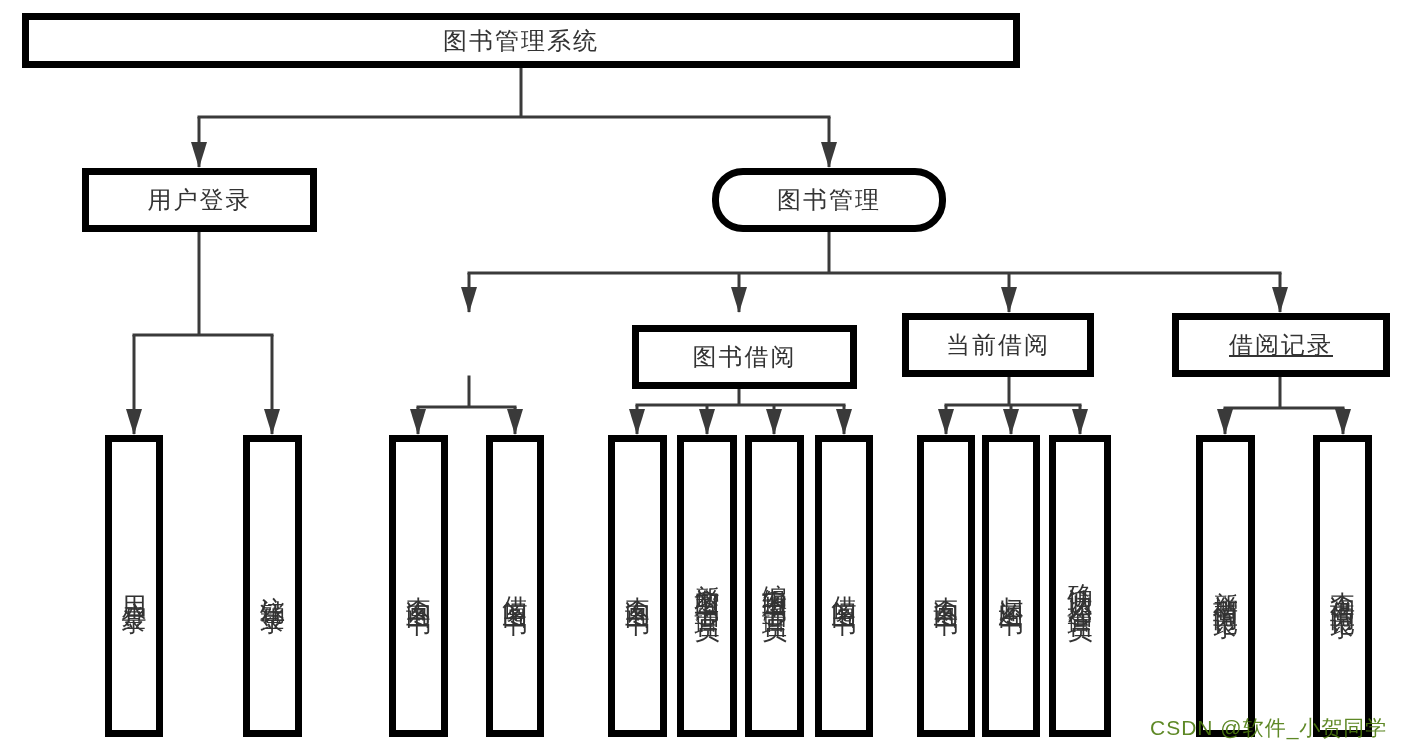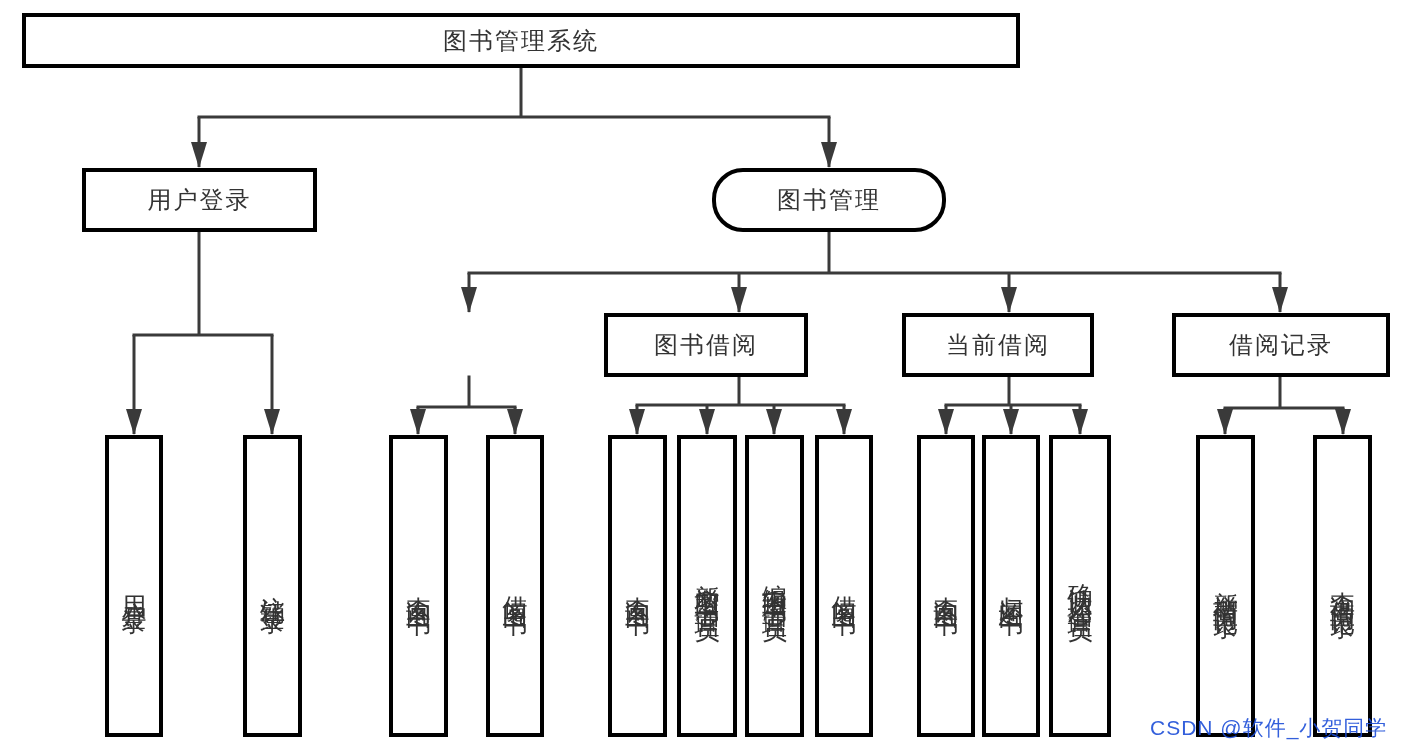--- a/index.html
+++ b/index.html
@@ -7,21 +7,21 @@
     position:relative;
     width:1405px;height:747px;
     background:#ffffff;
     font-family:"Liberation Sans","DejaVu Sans",sans-serif;
     overflow:hidden;
   }
   #connectors{position:absolute;left:0;top:0;z-index:1;}
   .box{
     position:absolute;
     box-sizing:border-box;
-    border:4px solid #000000;
+    border:7px solid #000000;
     background:#ffffff;
     display:flex;
     align-items:center;
     justify-content:center;
     color:#333333;
     z-index:2;
   }
   .h-label{
     font-size:24px;
     letter-spacing:2px;
@@ -38,21 +38,21 @@
     line-height:1;
     white-space:nowrap;
   }
   .root{left:22px;top:13px;width:998px;height:55px;}
   .lvl2{top:168px;height:64px;}
   .lvl3{top:313px;height:64px;}
   #watermark{
     position:absolute;
     left:1150px;top:714px;
     font-size:21px;
-    color:#1d4ed8;
+    color:#4d7c0f;
     opacity:0.9;
     letter-spacing:1px;
     z-index:10;
     white-space:nowrap;
   }
 </style>
 </head>
 <body>
 
 <div id="canvas">
@@ -105,23 +105,23 @@
         <path d="M1343,408 V434" marker-end="url(#arrow)" stroke-linecap="butt"></path>
       </g>
     </g>
   </svg>
 
   <div class="box root h-label">图书管理系统</div>
 
   <div class="box lvl2 h-label" style="left:82px;width:235px;">用户登录</div>
   <div class="box lvl2 h-label" style="left:712px;width:234px;border-radius:31px;">图书管理</div>
 
-  <div class="box lvl3 h-label" style="left:604px;width:204px;">图书借阅</div>
+  <div class="box lvl3 h-label" style="left:632px;width:225px;margin-top:12px;">图书借阅</div>
   <div class="box lvl3 h-label" style="left:902px;width:192px;">当前借阅</div>
-  <div class="box lvl3 h-label" style="left:1172px;width:218px;">借阅记录</div>
+  <div class="box lvl3 h-label" style="left:1172px;width:218px;text-decoration:underline;">借阅记录</div>
 
   <div class="box leaf" style="left:105px;width:58px;">
     <span class="v-label">用户登录</span>
   </div>
   <div class="box leaf" style="left:243px;width:59px;">
     <span class="v-label">注销登录</span>
   </div>
 
   <div class="box leaf" style="left:389px;width:59px;">
     <span class="v-label">查询图书</span>

